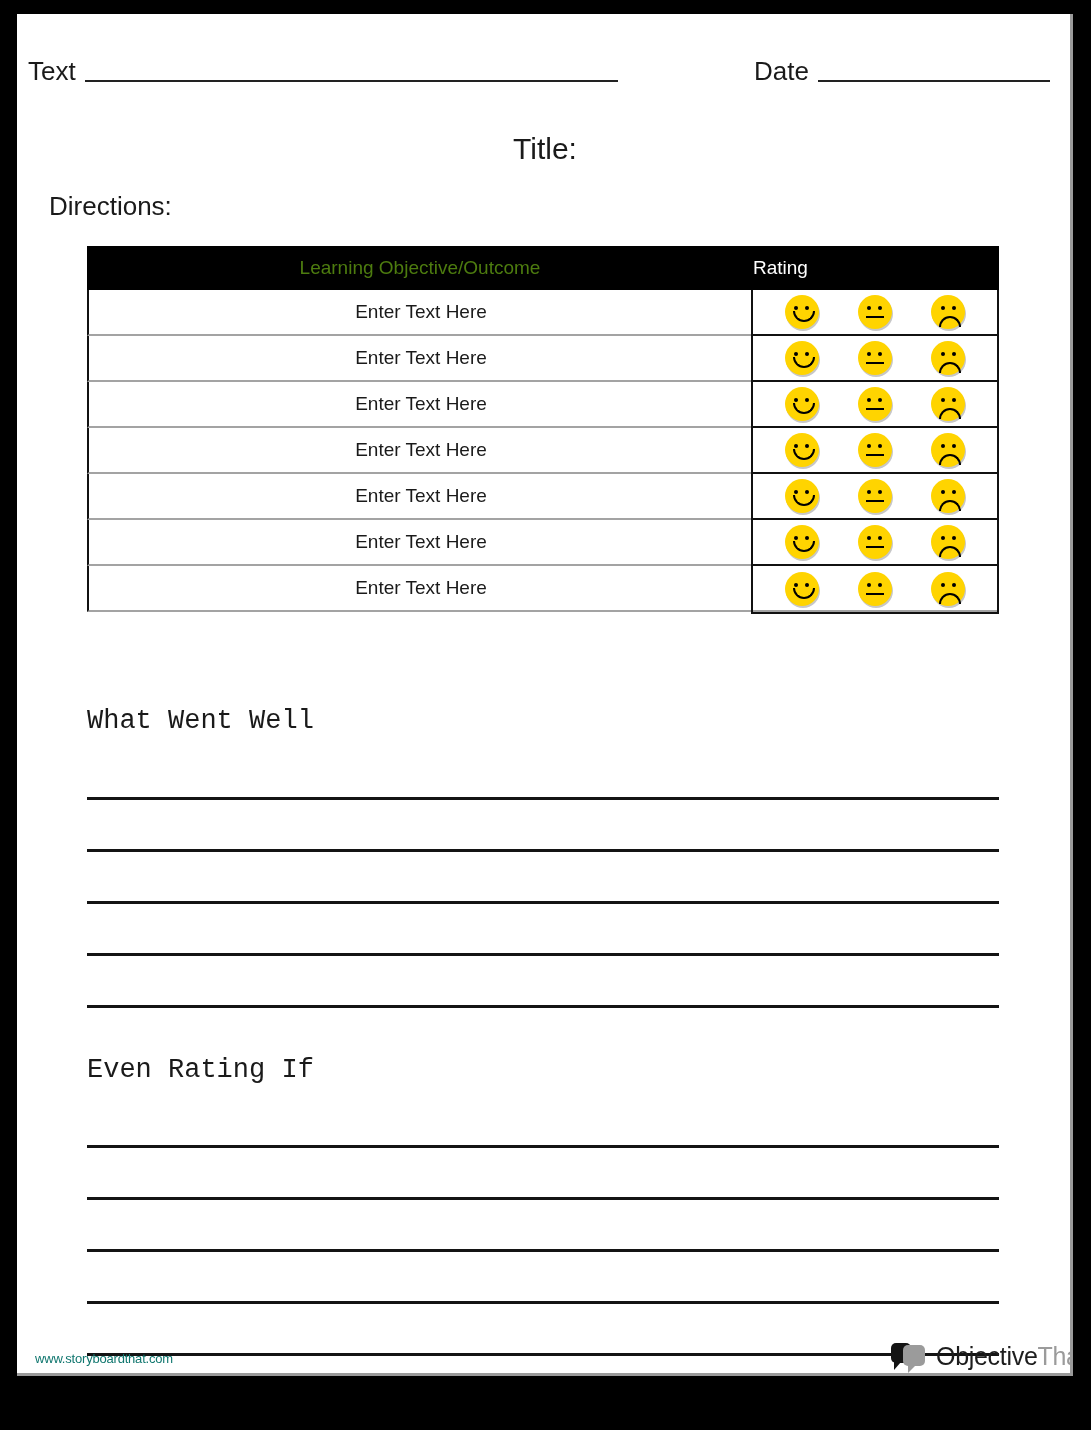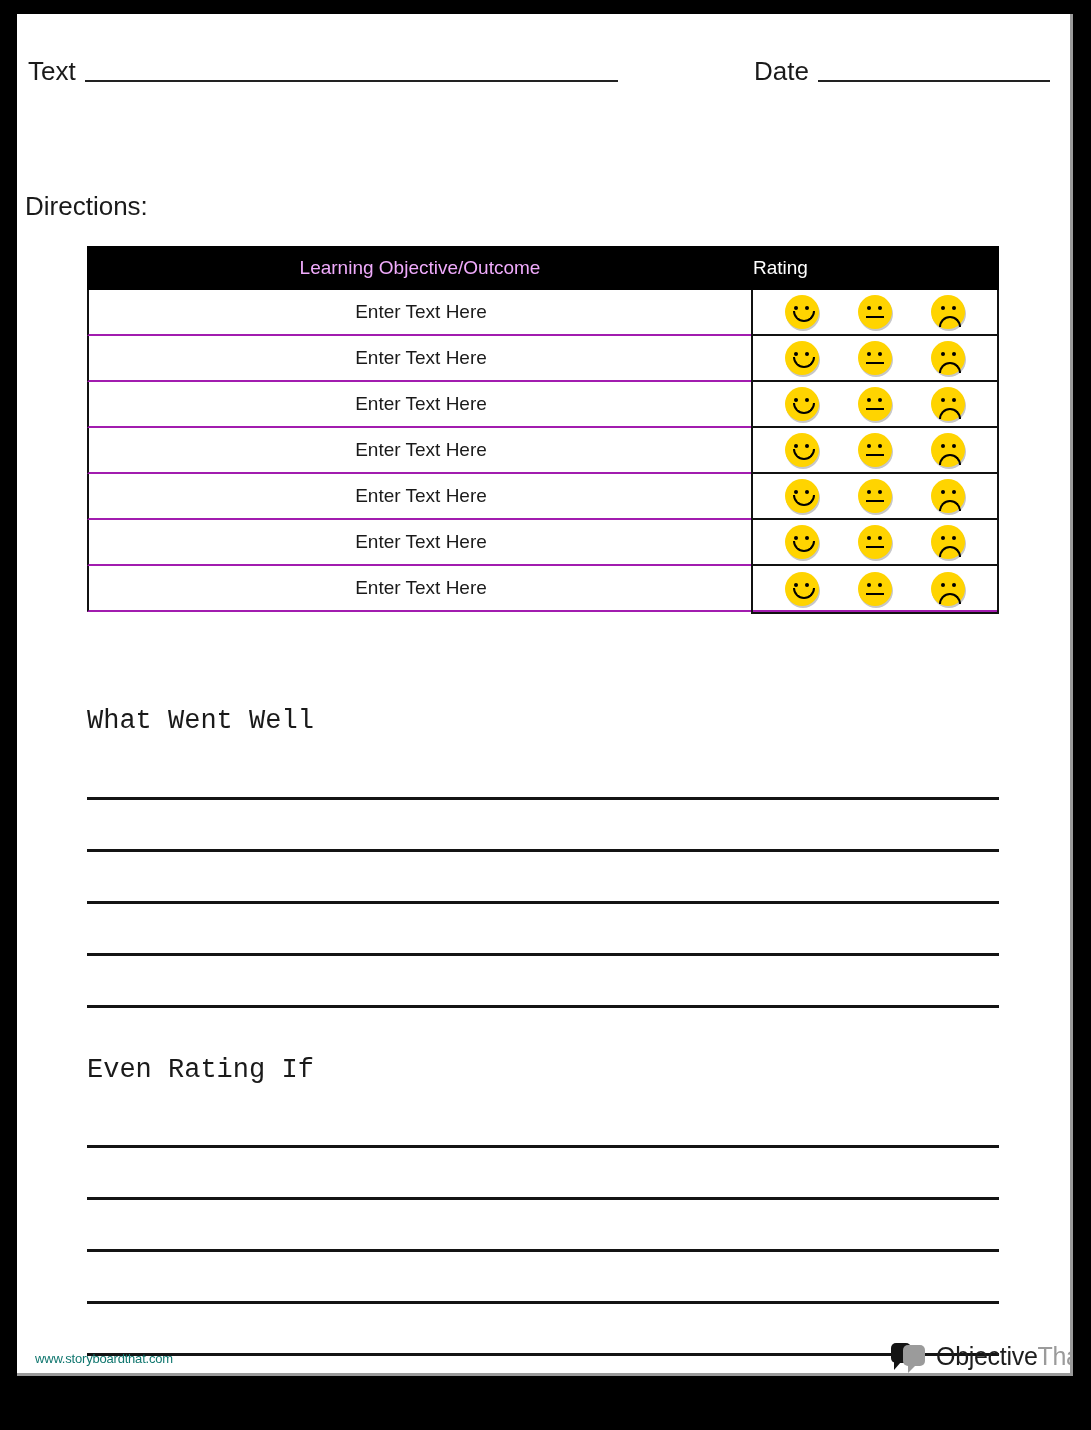--- a/index.html
+++ b/index.html
@@ -85,21 +85,21 @@
     top: 118px;
     width: 1056px;
     text-align: center;
     font-size: 30px;
     color: #1a1a1a;
   }
 
   
   .directions-line {
     position: absolute;
-    left: 8px;
+    left: 32px;
     top: 177px;
     font-size: 26px;
     color: #1a1a1a;
   }
 
   
   .rating-table {
     position: absolute;
     left: 70px;
     top: 232px;
@@ -107,39 +107,39 @@
   }
   .rt-head {
     display: flex;
     background: #000000;
     height: 44px;
     align-items: center;
   }
   .rt-head .col-objective {
     flex: 0 0 666px;
     text-align: center;
-    color: #f0abfc;
+    color: #4d7c0f;
     font-size: 19px;
   }
   .rt-head .col-rating {
     flex: 1;
     text-align: left;
     color: #ffffff;
     font-size: 19px;
   }
 
   .rt-body {
     position: relative;
   }
   .rt-row {
     display: flex;
     height: 46px;
     border-left: 2px solid #111111;
     border-right: 2px solid #111111;
-    border-bottom: 2px solid #a21caf;
+    border-bottom: 2px solid #a3a3a3;
     box-sizing: border-box;
     background: #ffffff;
     gap: 12px;
   }
   .rt-row .cell-objective {
     flex: 0 0 664px;
     display: flex;
     align-items: center;
     justify-content: center;
     font-size: 19px;
@@ -315,20 +315,21 @@
       <div class="name-block">
         <span class="field-label">Text</span>
         <span class="rule"></span>
       </div>
       <div class="date-block">
         <span class="field-label">Date</span>
         <span class="rule"></span>
       </div>
     </div>
 
+    <div class="title-line">Title:</div>
 
     <div class="directions-line">Directions:</div>
 
     <div class="rating-table">
       <div class="rt-head">
         <div class="col-objective">Learning Objective/Outcome</div>
         <div class="col-rating">Rating</div>
       </div>
       <div class="rt-body">
 

